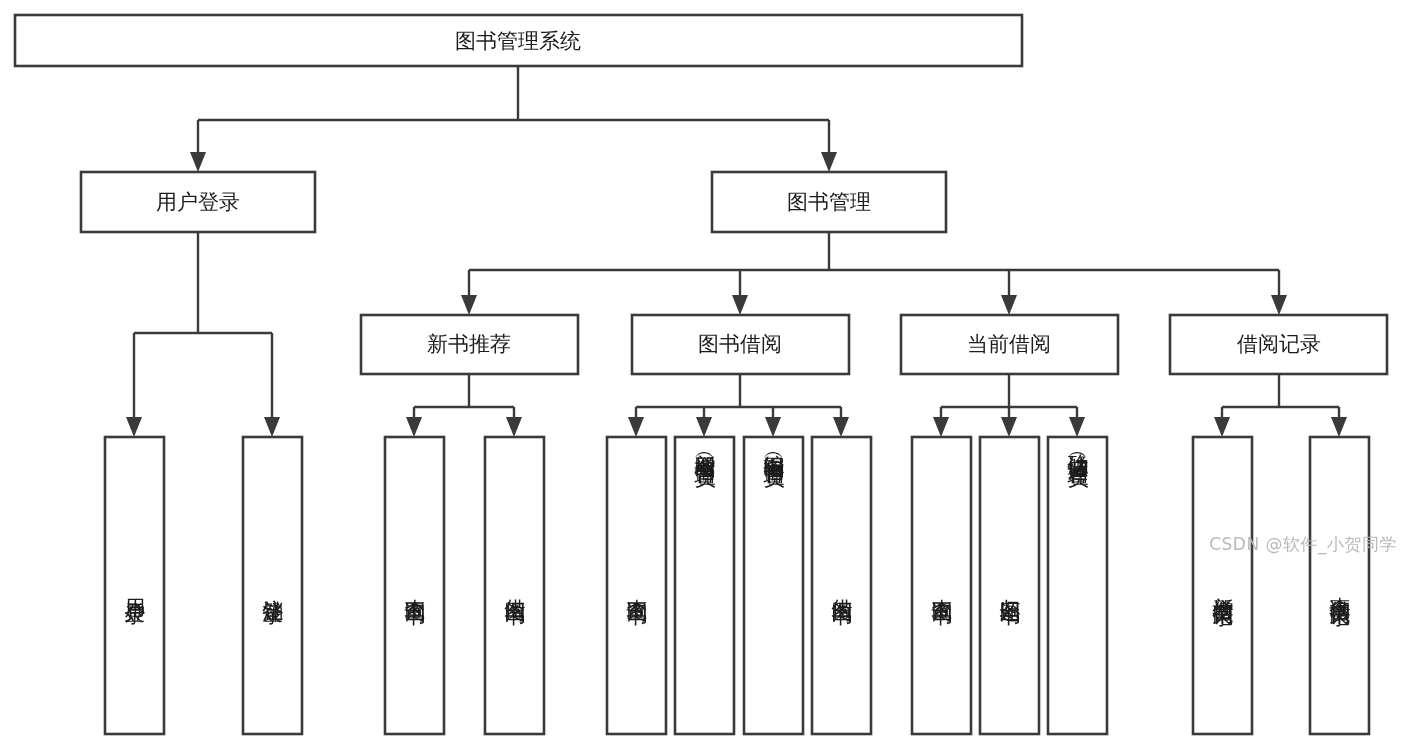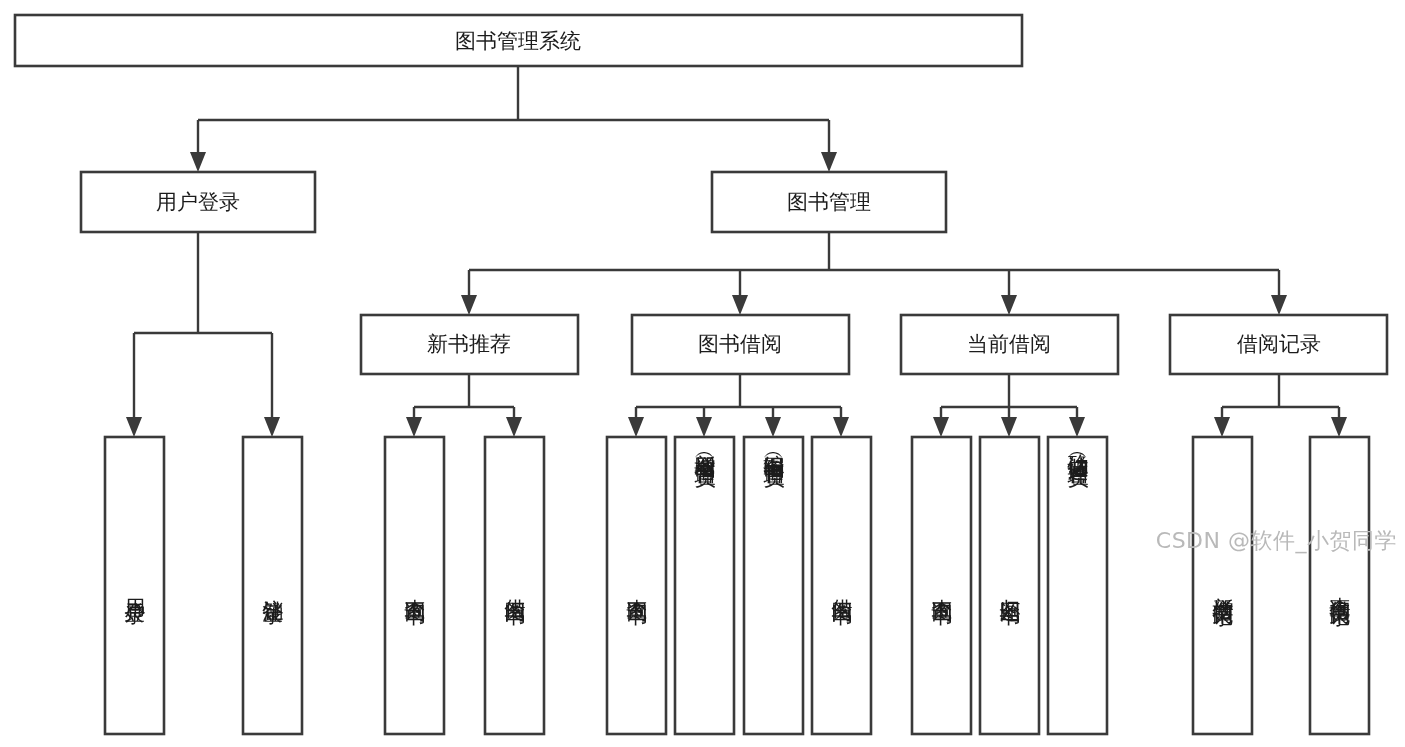--- a/index.html
+++ b/index.html
@@ -41,21 +41,21 @@
     font-size: 21px;
     fill: #1c1c1c;
     text-anchor: middle;
     dominant-baseline: middle;
   }
   .watermark {
     position: absolute;
     right: 8px;
     bottom: 4px;
     font-family: "DejaVu Sans", "Liberation Sans", sans-serif;
-    font-size: 22px;
+    font-size: 17px;
     color: #b9b9b9;
     white-space: nowrap;
     letter-spacing: 0.5px;
   }
   .vlabel-wrap {
     position: absolute;
     display: flex;
     align-items: center;
     justify-content: center;
     pointer-events: none;

